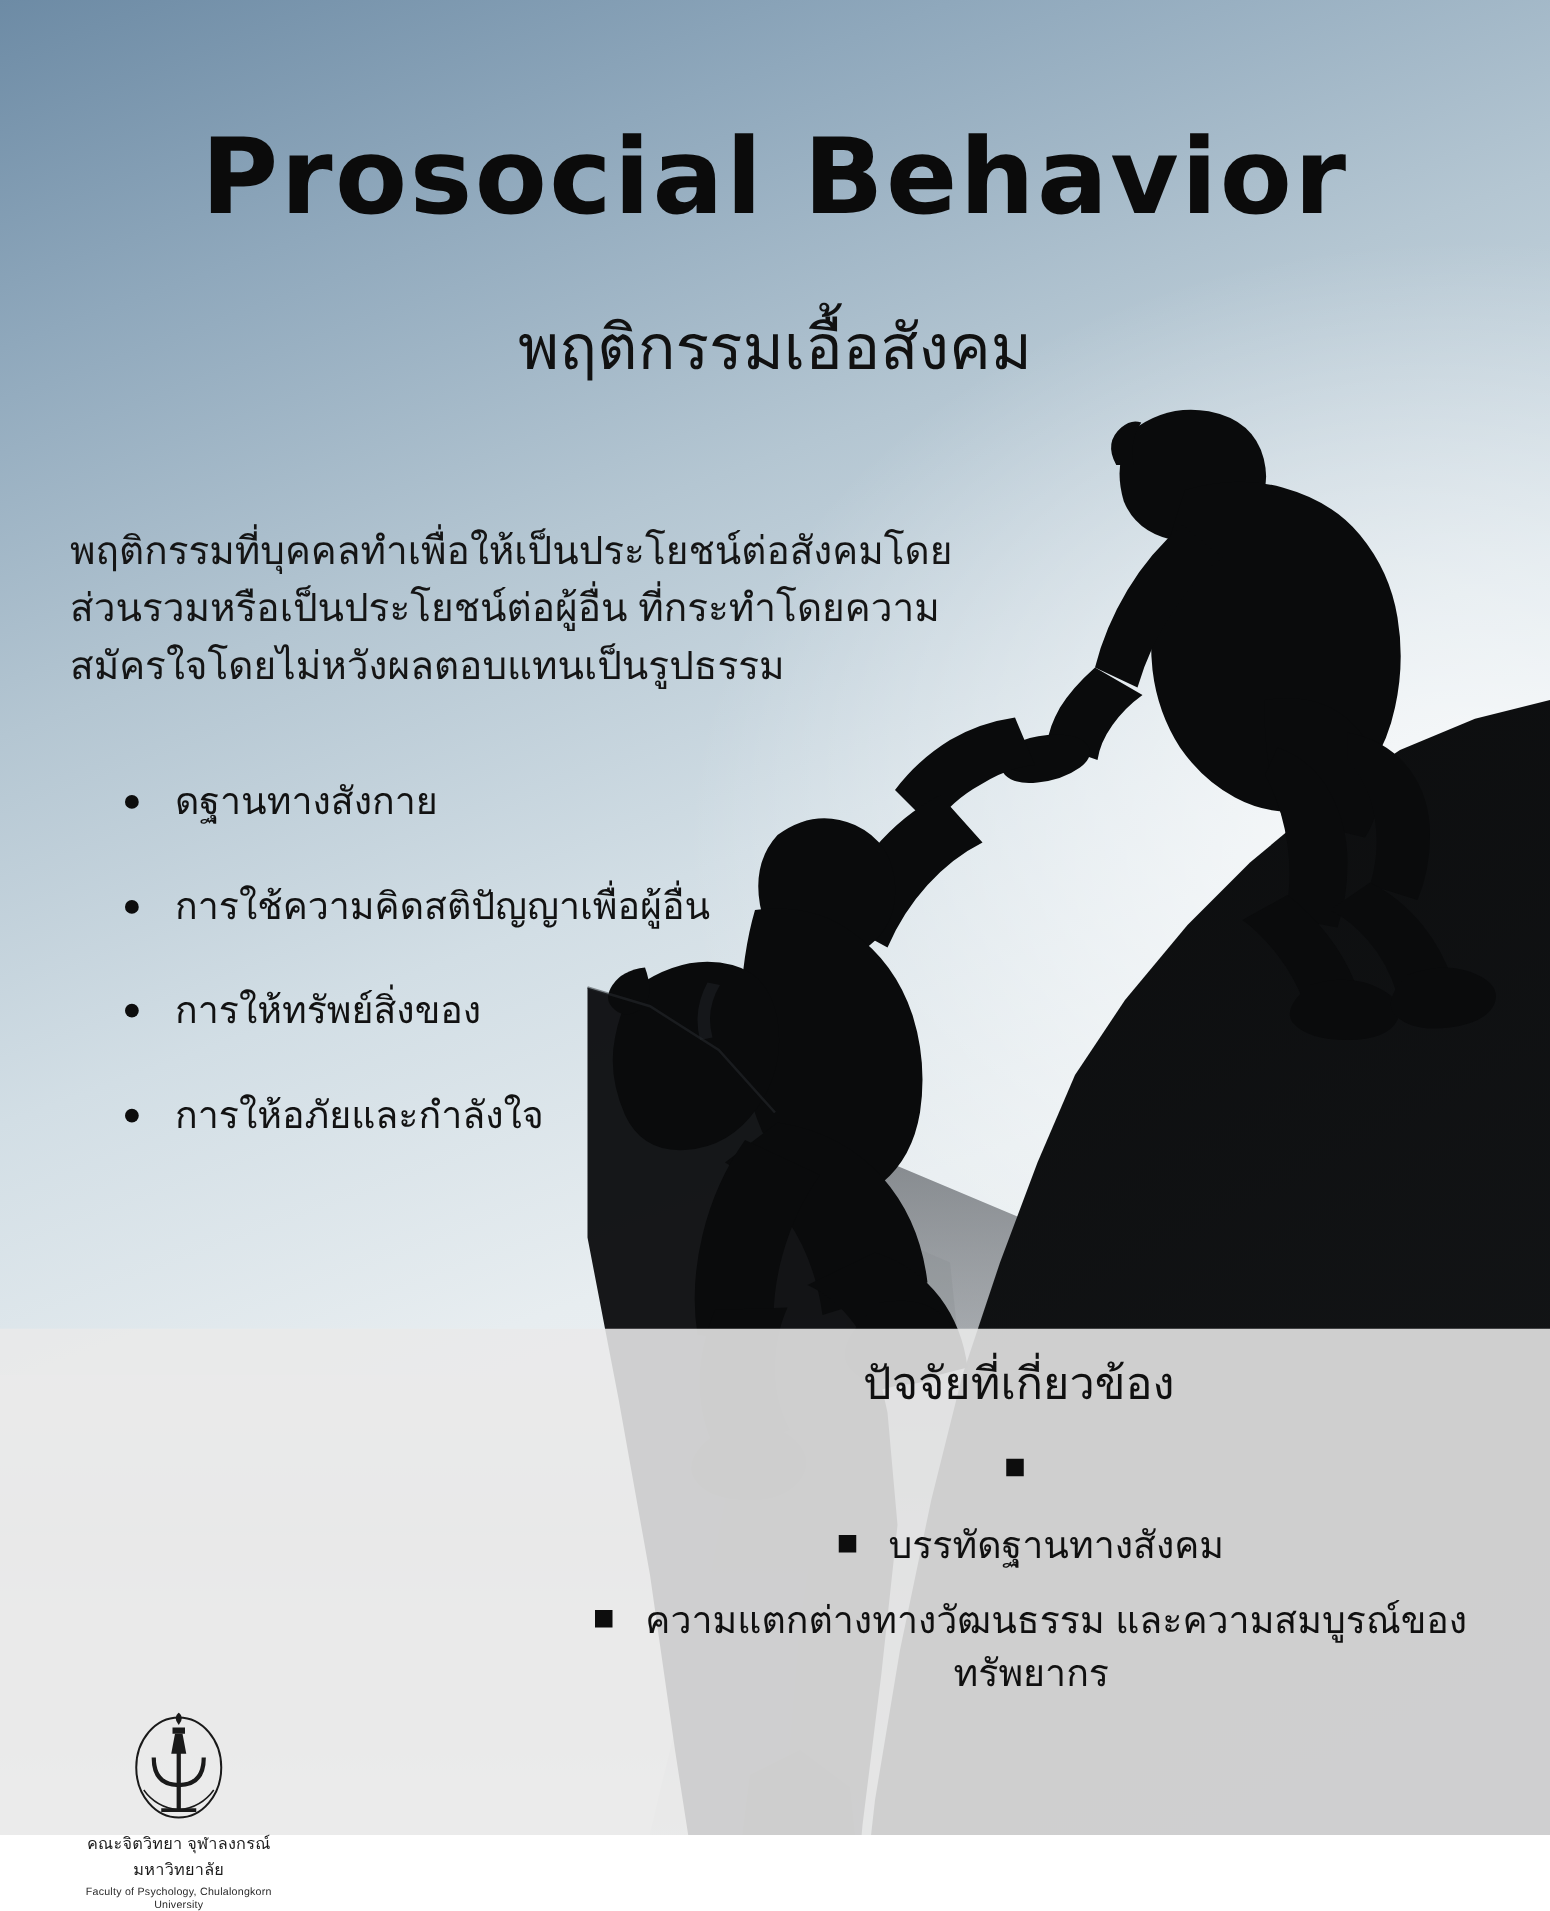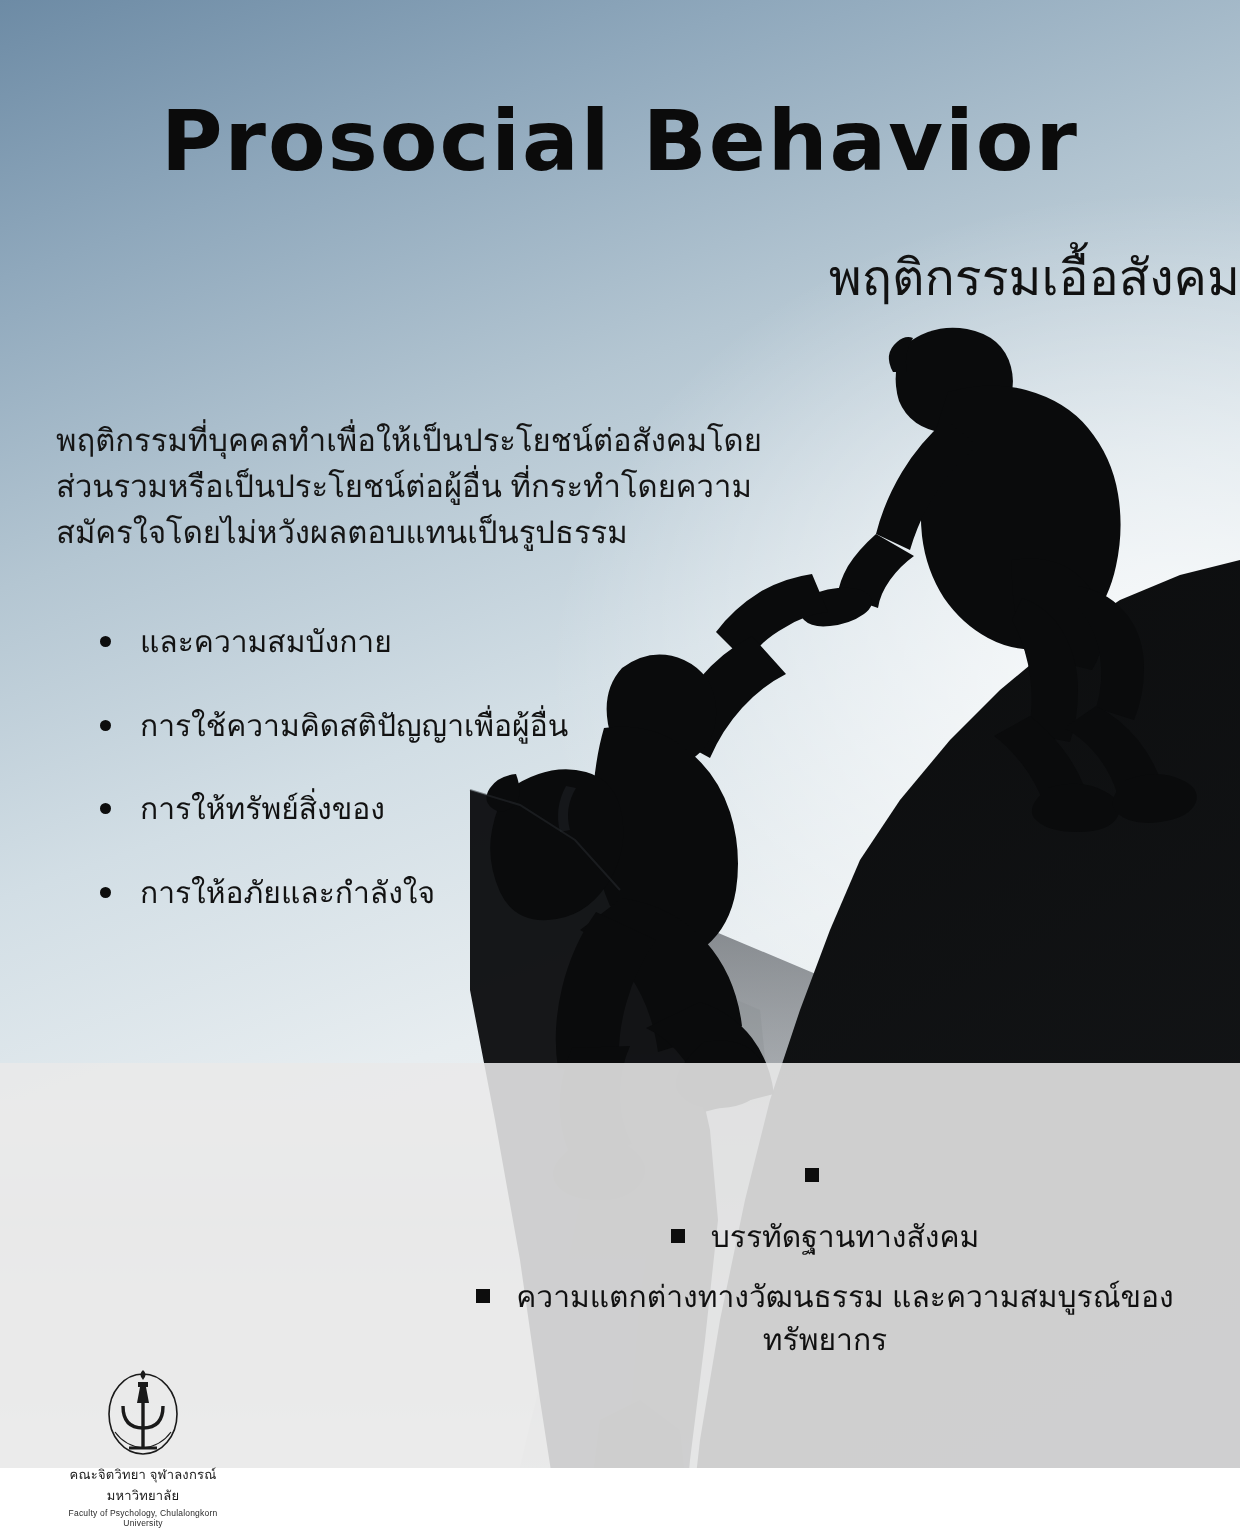--- a/index.html
+++ b/index.html
@@ -76,21 +76,21 @@
     font-weight: bold;
     letter-spacing: 2px;
     color: #0b0b0b;
     white-space: nowrap;
   }
 
   .subtitle {
     position: absolute;
     left: 0; top: 238px;
     width: 1240px;
-    text-align: right;
+    text-align: center;
     font-family: "Liberation Sans", sans-serif;
     font-size: 50px;
     font-weight: 500;
     color: #111111;
     letter-spacing: 0px;
   }
 
   .definition {
     position: absolute;
     left: 56px; top: 418px;
@@ -302,26 +302,27 @@
   <div class="bottom-white"></div>
 
   <div class="content">
 
     <div class="title">Prosocial Behavior</div>
     <div class="subtitle">พฤติกรรมเอื้อสังคม</div>
 
     <p class="definition">พฤติกรรมที่บุคคลทำเพื่อให้เป็นประโยชน์ต่อสังคมโดยส่วนรวมหรือเป็นประโยชน์ต่อผู้อื่น ที่กระทำโดยความสมัครใจโดยไม่หวังผลตอบแทนเป็นรูปธรรม</p>
 
     <ul class="bullets">
-      <li>และความสมบังกาย</li>
+      <li>ดฐานทางสังกาย</li>
       <li>การใช้ความคิดสติปัญญาเพื่อผู้อื่น</li>
       <li>การให้ทรัพย์สิ่งของ</li>
       <li>การให้อภัยและกำลังใจ</li>
     </ul>
 
+    <div class="factors-heading">ปัจจัยที่เกี่ยวข้อง</div>
 
     <ul class="factors">
       <li><span class="sq"></span></li>
       <li><span class="sq"></span><span>บรรทัดฐานทางสังคม</span></li>
       <li><span class="sq"></span><span>ความแตกต่างทางวัฒนธรรม และความสมบูรณ์ของทรัพยากร</span></li>
     </ul>
 
     <div class="logo">
       <svg class="logo-mark" viewBox="0 0 100 92">
         <ellipse cx="50" cy="44" rx="34" ry="40" fill="none" stroke="#1a1a1a" stroke-width="1.6"></ellipse>

